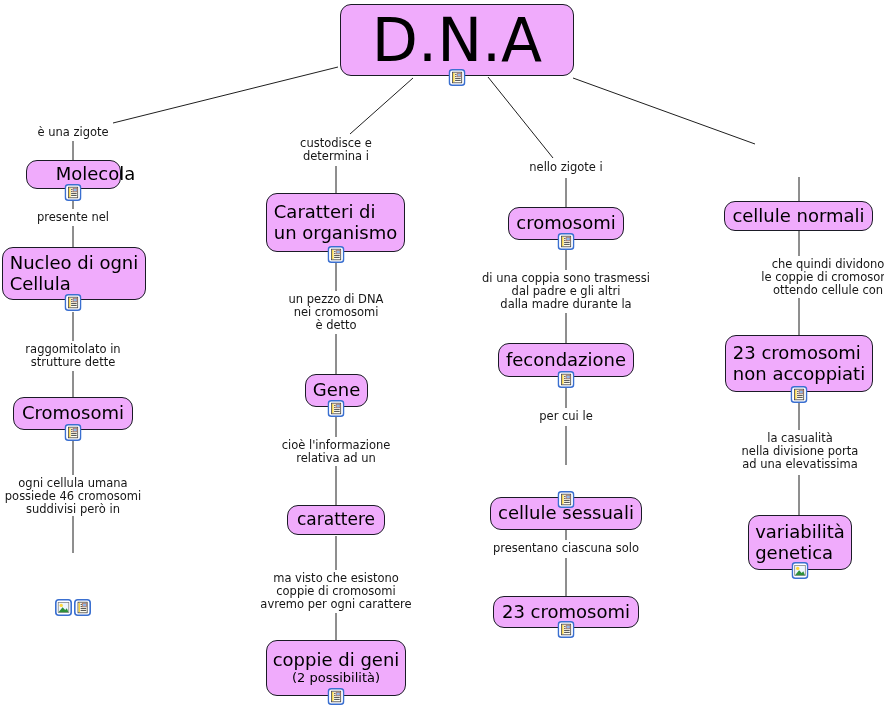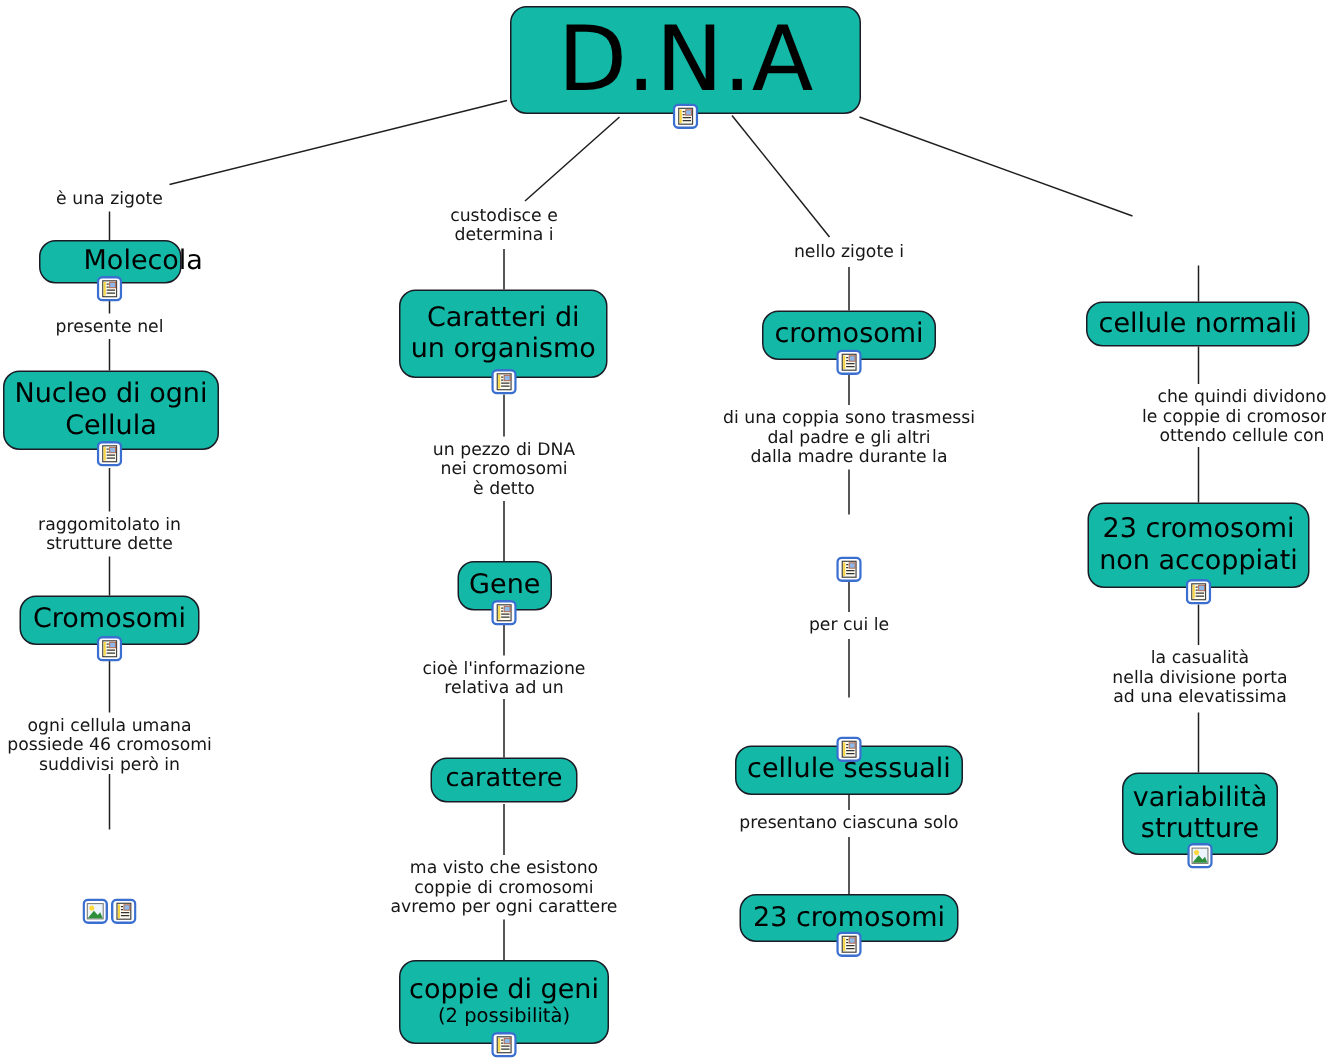--- a/index.html
+++ b/index.html
@@ -4,22 +4,22 @@
 <style>
   html,body{margin:0;padding:0;background:#ffffff;}
   #canvas{
     position:relative;width:884px;height:707px;background:#ffffff;overflow:hidden;
     font-family:"DejaVu Sans","Liberation Sans",sans-serif;
   }
   #wires{position:absolute;left:0;top:0;width:884px;height:707px;}
   #wires line{stroke:#1f1f1f;stroke-width:1;}
   .node{
     position:absolute;display:flex;align-items:center;justify-content:center;
-    background:#14b8a6;border:1.5px solid #1b1b26;border-radius:11px;
-    box-sizing:border-box;text-align:center;color:#000;z-index:2;
+    background:#f0abfc;border:1.5px solid #1b1b26;border-radius:11px;
+    box-sizing:border-box;text-align:left;color:#000;z-index:2;
   }
   .node-text{white-space:pre-line;line-height:1.16;}
   .root-text{font-size:60px;line-height:1;}
   .nt18{font-size:18px;}
   .nt17{font-size:17px;}
   .sub-text{font-size:13px;line-height:1.1;}
   .link-label{
     position:absolute;text-align:center;color:#161616;font-size:11.5px;
     line-height:13px;white-space:pre-line;z-index:1;transform:translateX(-50%);
   }
@@ -205,20 +205,23 @@
   <div class="icon-row" style="left:566px;top:233px;">
     <span class="res-icon"><svg width="17" height="17">
           <use href="#icon-doc"></use>
         </svg></span>
   </div>
 
   <div class="link-label" style="left:566px;top:272px;width:200px;">di una coppia sono trasmessi
 dal padre e gli altri
 dalla madre durante la</div>
 
+  <div class="node" style="left:498px;top:343px;width:136px;height:34px;">
+    <span class="node-text nt18">fecondazione</span>
+  </div>
   <div class="icon-row" style="left:566px;top:371px;">
     <span class="res-icon"><svg width="17" height="17">
           <use href="#icon-doc"></use>
         </svg></span>
   </div>
 
   <div class="link-label" style="left:566px;top:410px;width:120px;">per cui le</div>
 
   <div class="node" style="left:490px;top:465px;width:152px;height:33px;margin-top:32px;">
     <span class="node-text nt18">cellule sessuali</span>
@@ -258,21 +261,21 @@
           <use href="#icon-doc"></use>
         </svg></span>
   </div>
 
   <div class="link-label" style="left:800px;top:432px;width:170px;">la casualità
 nella divisione porta
 ad una elevatissima</div>
 
   <div class="node" style="left:748px;top:515px;width:104px;height:55px;">
     <span class="node-text nt18">variabilità
-strutture</span>
+genetica</span>
   </div>
   <div class="icon-row" style="left:800px;top:562px;">
     <span class="res-icon"><svg width="17" height="17">
           <use href="#icon-img"></use>
         </svg></span>
   </div>
 
 </div>
 
 </body></html>

